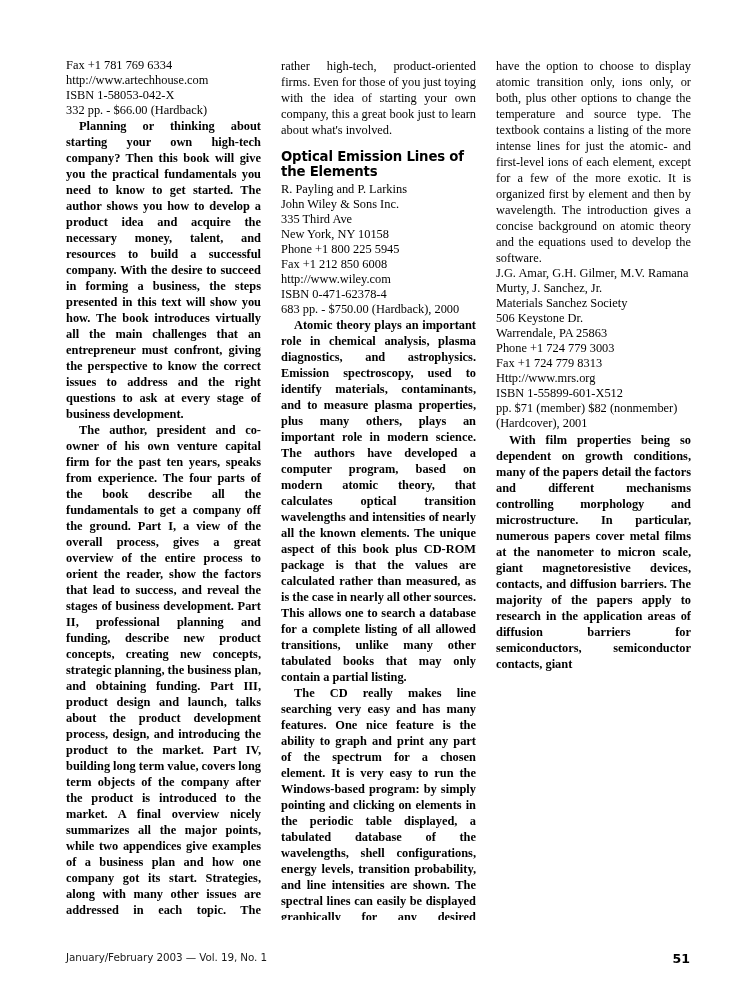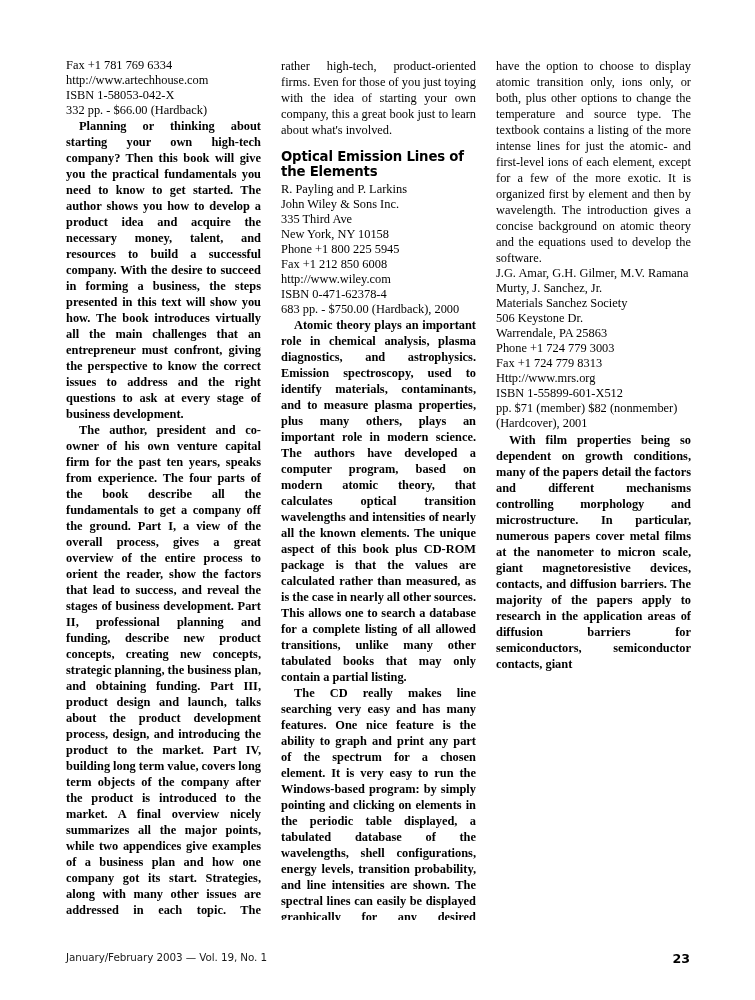--- a/index.html
+++ b/index.html
@@ -157,16 +157,16 @@
       </div>
 
       <p class="body-text indent">With film properties being so dependent on growth conditions, many of the papers detail the factors and different mechanisms controlling morphology and microstructure. In particular, numerous papers cover metal films at the nanometer to micron scale, giant magnetoresistive devices, contacts, and diffusion barriers. The majority of the papers apply to research in the application areas of diffusion barriers for semiconductors, semiconductor contacts, giant</p>
 
     </div>
 
   </div>
 
   <div class="footer">
     <span class="footer-text">January/February 2003 — Vol. 19, No. 1</span>
-    <span class="footer-page">23</span>
+    <span class="footer-page">51</span>
   </div>
 
 </div>
 
 </body></html>

